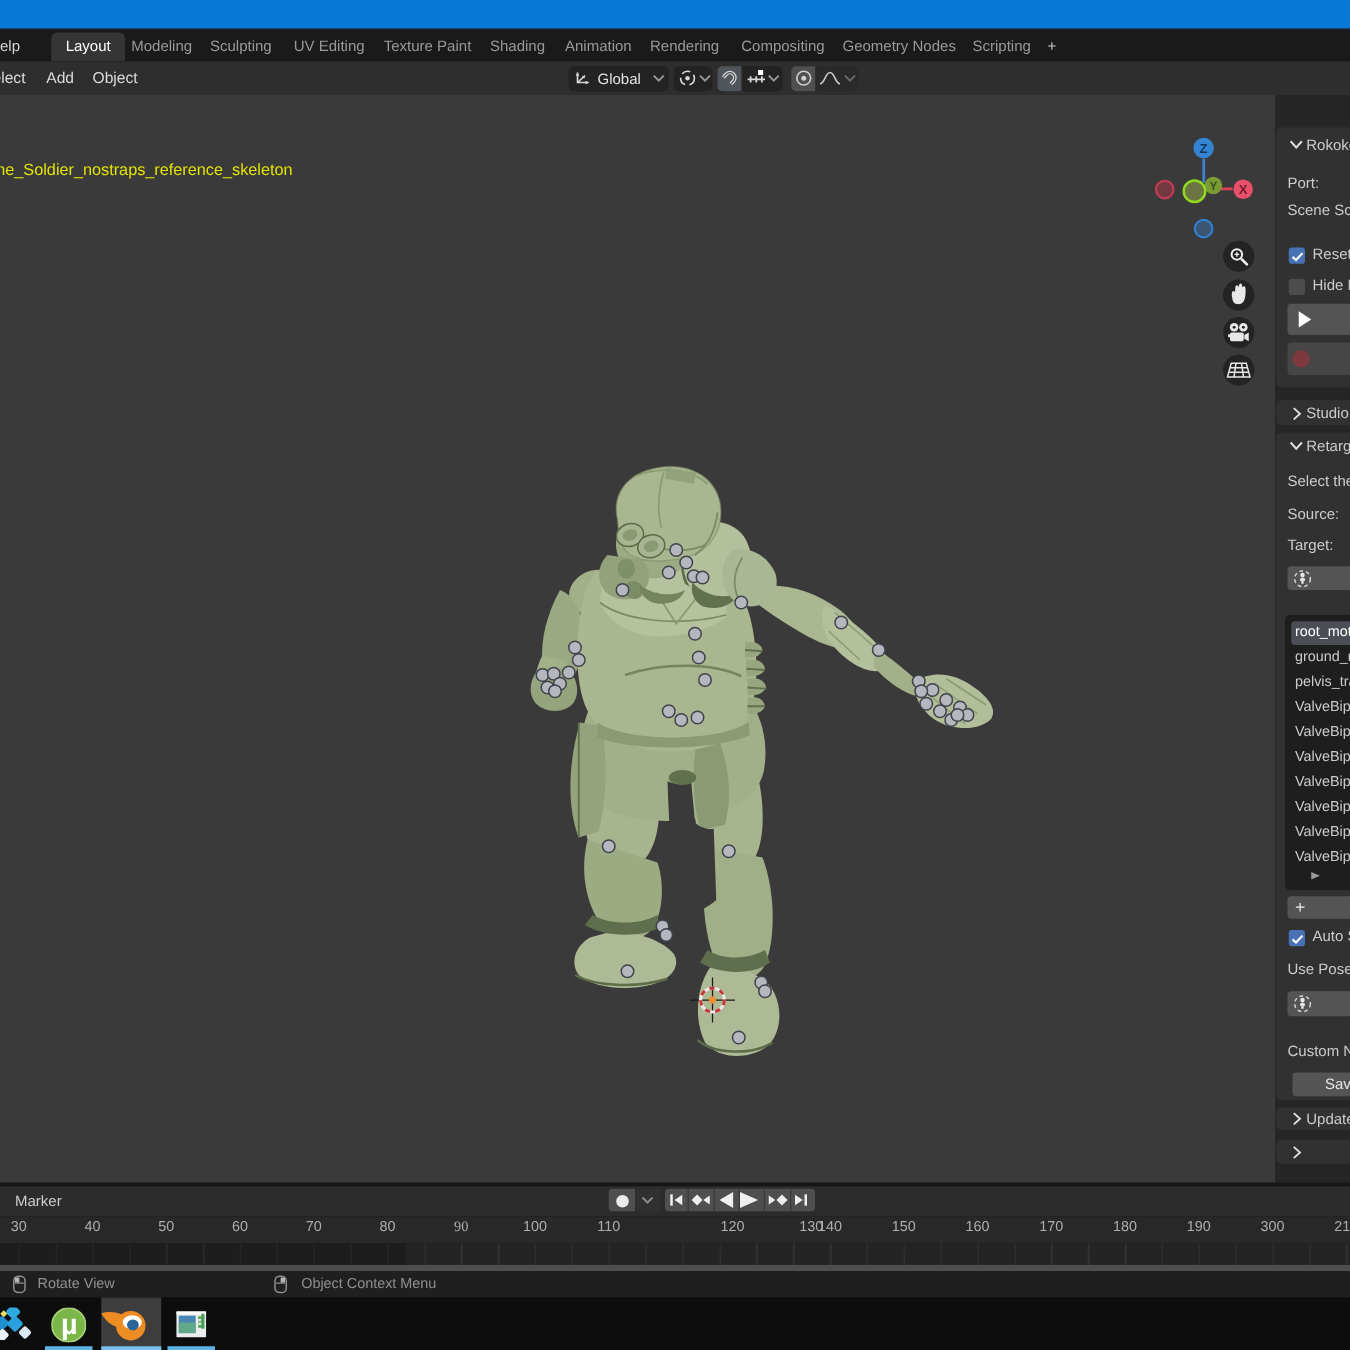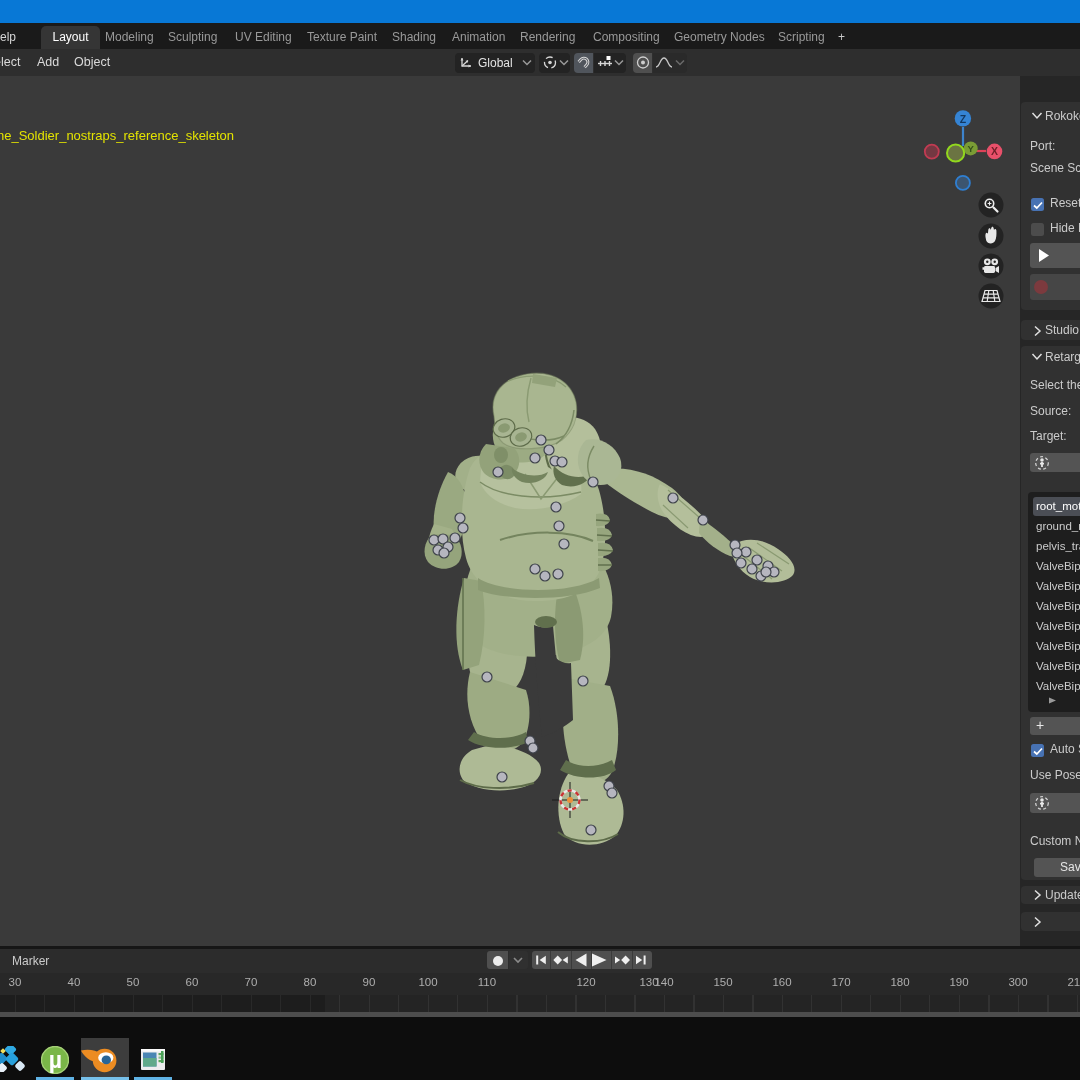--- a/index.html
+++ b/index.html
@@ -407,39 +407,53 @@
       <rect x="111.6" y="4.5" width="2" height="9"></rect>
     </svg>
   </div>
   <div class="abs" id="tl-ruler">
     <div class="rnum" style="left:15px;">30</div>
     <div class="rnum" style="left:74px;">40</div>
     <div class="rnum" style="left:133px;">50</div>
     <div class="rnum" style="left:192px;">60</div>
     <div class="rnum" style="left:251px;">70</div>
     <div class="rnum" style="left:310px;">80</div>
-    <div class="rnum" style="left:369px;">90</div>
+    <div class="rnum" style="left:369px;font-family:Liberation Serif, serif;">90</div>
     <div class="rnum" style="left:428px;">100</div>
     <div class="rnum" style="left:487px;">110</div>
     <div class="rnum" style="left:546px;margin-left:40px;">120</div>
     <div class="rnum" style="left:605px;margin-left:44px;">130</div>
     <div class="rnum" style="left:664px;">140</div>
     <div class="rnum" style="left:723px;">150</div>
     <div class="rnum" style="left:782px;">160</div>
     <div class="rnum" style="left:841px;">170</div>
     <div class="rnum" style="left:900px;">180</div>
     <div class="rnum" style="left:959px;">190</div>
     <div class="rnum" style="left:1018px;">300</div>
     <div class="rnum" style="left:1077px;">210</div>
   </div>
   <div class="abs" id="tl-ticks">
     <div style="position:absolute;left:0;top:0;width:325px;height:17px;background:rgba(0,0,0,0.18);"></div>
   </div>
   <div class="abs" id="tl-scroll"></div>
 
+  <div class="abs" id="statusbar">
+    <svg style="position:absolute;left:10px;top:3px;" width="11" height="15">
+      <rect x="1" y="1" width="9" height="13" rx="3.5" stroke="#8f8f8f" stroke-width="1.2" fill="none"></rect>
+      <path d="M2,6.5 L9,6.5" stroke="#8f8f8f" stroke-width="1"></path>
+      <rect x="2" y="2" width="3.5" height="4" fill="#b5b5b5"></rect>
+    </svg>
+    <div class="stext" style="left:30px;">Rotate View</div>
+    <svg style="position:absolute;left:219px;top:3px;" width="11" height="15">
+      <rect x="1" y="1" width="9" height="13" rx="3.5" stroke="#8f8f8f" stroke-width="1.2" fill="none"></rect>
+      <path d="M2,6.5 L9,6.5" stroke="#8f8f8f" stroke-width="1"></path>
+      <rect x="5.5" y="2" width="3.5" height="4" fill="#b5b5b5"></rect>
+    </svg>
+    <div class="stext" style="left:241px;">Object Context Menu</div>
+  </div>
 
   <div class="abs" id="taskbar">
 
     <svg style="position:absolute;left:0;top:8px;" width="26" height="26">
       <rect x="6" y="-1" width="9" height="9" rx="2" fill="#2fa9e2" transform="rotate(45 10.5 3.5)"></rect>
       <rect x="-3" y="8" width="9" height="9" rx="2" fill="#1f8ecd" transform="rotate(45 1.5 12.5)"></rect>
       <rect x="7" y="8" width="10" height="10" rx="2" fill="#27a0dc" transform="rotate(45 12 13)"></rect>
       <rect x="16" y="16" width="8" height="8" rx="2" fill="#d8e8f4" transform="rotate(45 20 20)"></rect>
       <rect x="-2" y="18" width="8" height="8" rx="2" fill="#e8f0f8" transform="rotate(45 2 22)"></rect>
       <rect x="1" y="3" width="4" height="4" fill="#f0e060" transform="rotate(45 3 5)"></rect>

